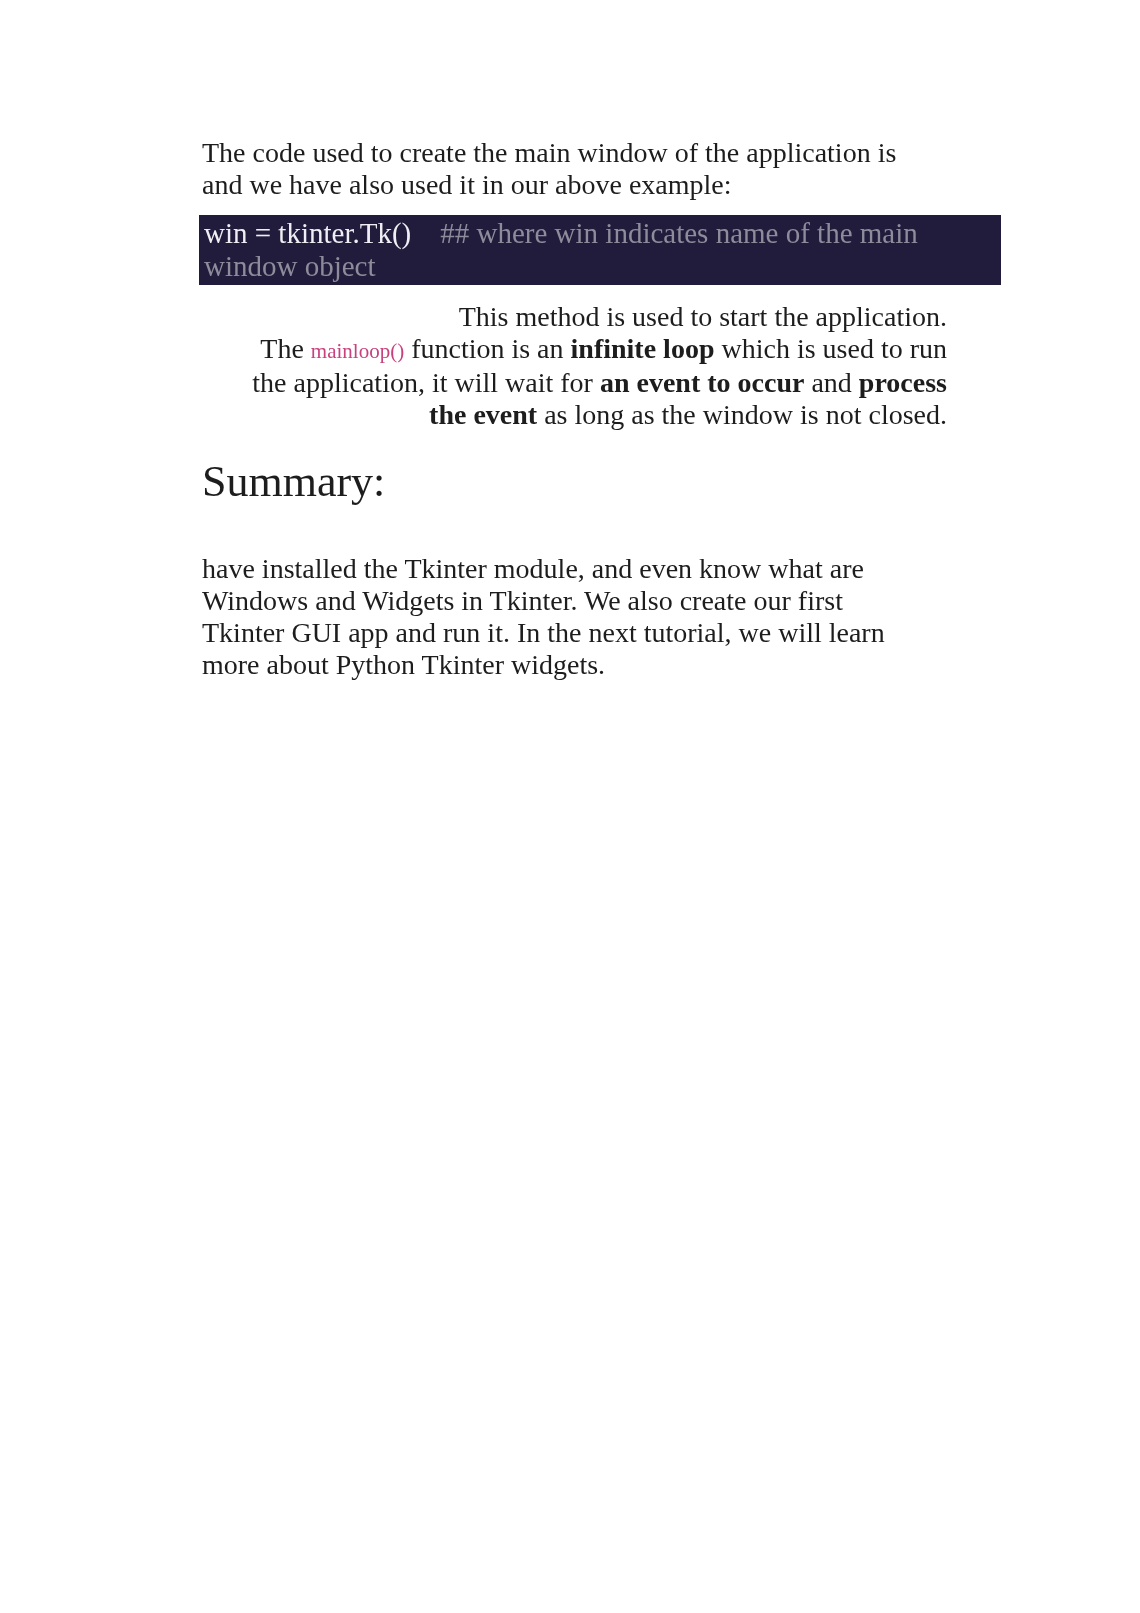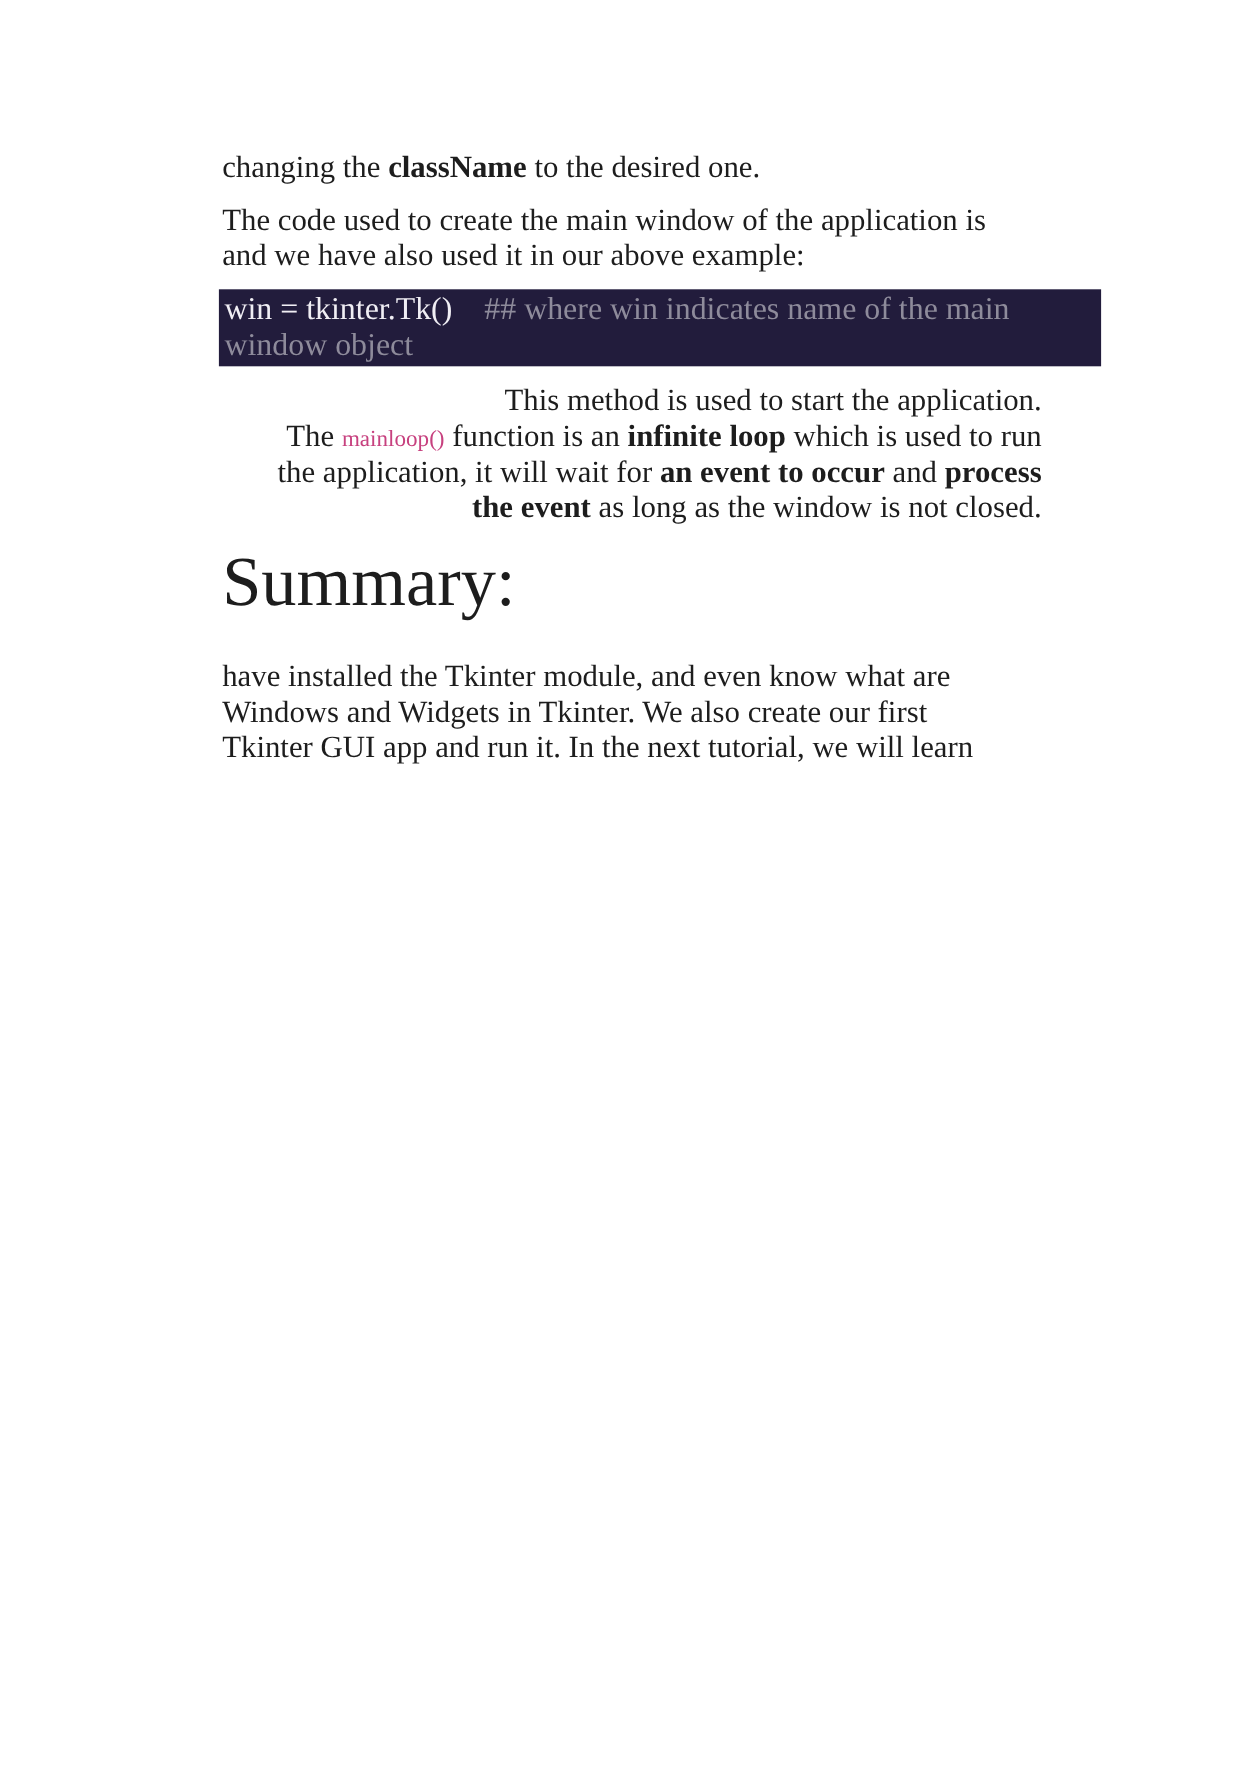--- a/index.html
+++ b/index.html
@@ -48,39 +48,38 @@
   .s-cc{color:var(--code-comment);}
   .heading2{
     margin:7px 0 0 0;
     font-size:29px;
     font-weight:bold;
     line-height:34px;
   }
   .para-after-heading{margin-top:16px;text-align:right;}
   .summary-heading{
     margin:14px 0 0 0;
-    font-size:64px;
+    font-size:44px;
     font-weight:normal;
     line-height:74px;
   }
   .para-after-summary{margin-top:2px;}
 </style>
 </head>
 <body>
 
 <div class="page">
   <div class="col">
 
-    <p class="para"><span>changing the </span><span class="s-b">className</span><span> to the desired one.</span></p>
 
     <p class="para"><span>The code used to create the main window of the application is</span><br><span>and we have also used it in our above example:</span></p>
 
     <div class="codeblock"><span class="s-cw">win = tkinter.Tk()</span><span class="s-cc">    ## where win indicates name of the main</span><br><span class="s-cc">window object</span></div>
 
 
     <p class="para para-after-heading"><span>This method is used to start the application.</span><br><span>The </span><span class="s-pink">mainloop()</span><span> function is an </span><span class="s-b">infinite loop</span><span> which is used to run</span><br><span>the application, it will wait for </span><span class="s-b">an event to occur</span><span> and </span><span class="s-b">process</span><br><span class="s-b">the event</span><span> as long as the window is not closed.</span></p>
 
     <h1 class="summary-heading">Summary:</h1>
 
-    <p class="para para-after-summary"><br><span>have installed the Tkinter module, and even know what are</span><br><span>Windows and Widgets in Tkinter. We also create our first</span><br><span>Tkinter GUI app and run it. In the next tutorial, we will learn</span><br></p>
+    <p class="para para-after-summary"><br><span>have installed the Tkinter module, and even know what are</span><br><span>Windows and Widgets in Tkinter. We also create our first</span><br><span>Tkinter GUI app and run it. In the next tutorial, we will learn</span><br><span>more about Python Tkinter widgets.</span></p>
 
   </div>
 </div>
 
 </body></html>

